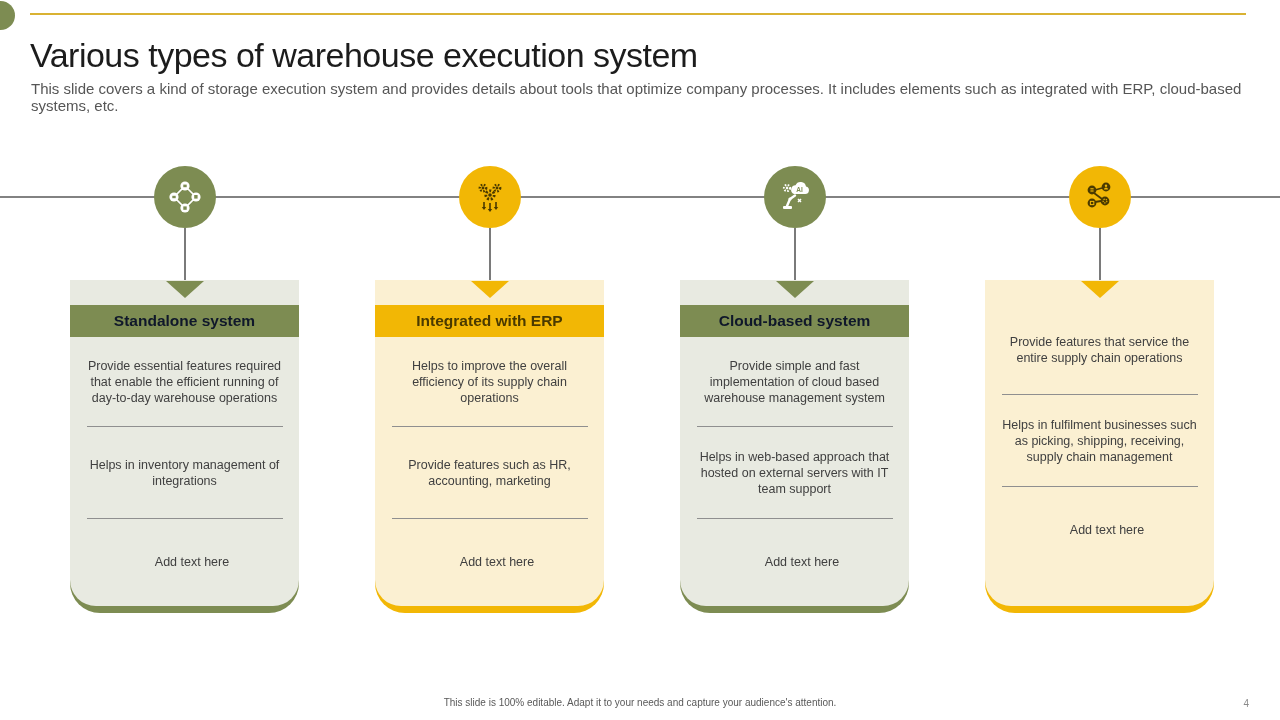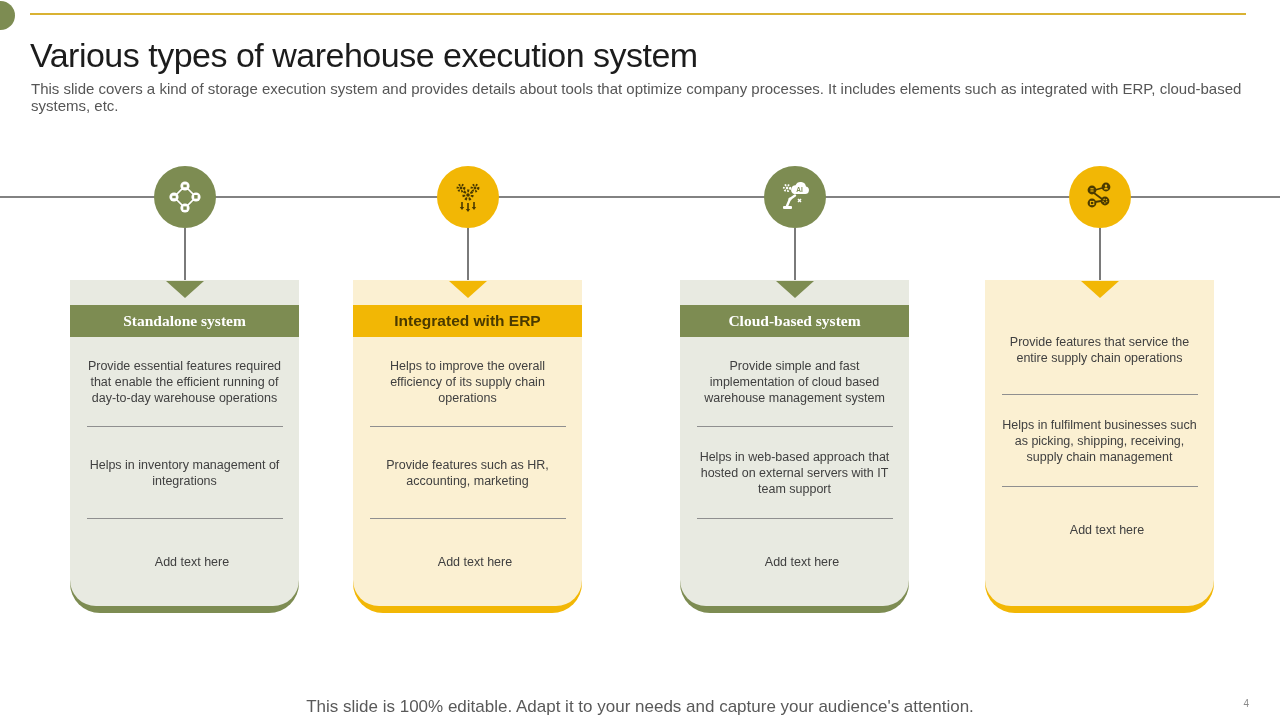--- a/index.html
+++ b/index.html
@@ -9,49 +9,49 @@
   }
   
   .corner-dot{position:absolute;left:-14px;top:1px;width:29px;height:29px;border-radius:50%;background:#7d8c52;}
   .top-rule{position:absolute;left:30px;right:34px;top:13px;height:2px;background:#d9b233;}
   .title{position:absolute;left:30px;top:36px;font-size:34px;font-weight:400;color:#1c1c1c;letter-spacing:-0.5px;}
   .subtitle{position:absolute;left:31px;top:80px;font-size:15px;color:#565656;}
   
   .timeline{position:absolute;left:0;right:0;top:196px;height:2px;background:#828282;}
   
   .col{position:absolute;top:0;width:229px;height:720px;}
-  .col-1{left:70px;} .col-2{left:353px;text-decoration:underline;} .col-3{left:680px;} .col-4{left:985px;}
+  .col-1{left:70px;} .col-2{left:375px;text-decoration:underline;} .col-3{left:680px;} .col-4{left:985px;}
   .badge{position:absolute;left:50%;top:166px;transform:translateX(-50%);width:62px;height:62px;border-radius:50%;
     display:flex;align-items:center;justify-content:center;}
   .green .badge{background:#7d8c52;color:#ffffff;}
   .yellow .badge{background:#f2b705;color:#4a3a00;}
   .vline{position:absolute;left:50%;top:228px;transform:translateX(-50%);width:2px;height:54px;background:#7a7a7a;}
   .arrowhead{position:absolute;left:50%;top:281px;transform:translateX(-50%);width:0;height:0;z-index:3;
     border-left:19px solid transparent;border-right:19px solid transparent;}
   .green .arrowhead{border-top:17px solid #7d8c52;}
   .yellow .arrowhead{border-top:17px solid #f2b705;}
   
   .card-wrap{position:absolute;left:0;top:280px;width:229px;height:333px;}
   .card-accent{position:absolute;left:0;right:0;top:10px;bottom:0;border-radius:0 0 30px 30px;}
   .green .card-accent{background:#7d8c52;}
   .yellow .card-accent{background:#f2b705;}
   .card{position:absolute;left:0;right:0;top:0;height:326px;border-radius:0 0 26px 26px;display:flex;flex-direction:column;}
   .green .card{background:#e8eae1;}
   .yellow .card{background:#fbf0d2;}
   .card-gap{height:25px;flex:none;}
   .card-header{height:32px;flex:none;display:flex;align-items:center;justify-content:center;
     font-size:15.5px;font-weight:bold;}
-  .green .card-header{background:#7d8c52;color:#ffffff;font-family:Liberation Serif, serif;}
+  .green .card-header{background:#7d8c52;color:#0f172a;}
   .yellow .card-header{background:#f2b705;color:#4a3a00;}
   .sec{display:flex;align-items:center;justify-content:center;padding:2px 16px;box-sizing:border-box;
     text-align:center;font-size:12.5px;line-height:16px;color:#404040;}
   .sec-a{height:89px;} .sec-b{height:91px;} .sec-c{height:86px;margin-left:15px;}
   .divider{height:1px;width:196px;margin:0 auto;background:#8f8f8f;flex:none;}
   
-  .footer-note{position:absolute;left:0;right:0;top:697px;text-align:center;font-size:17px;color:#595959;}
+  .footer-note{position:absolute;left:0;right:0;top:697px;text-align:center;font-size:10px;color:#595959;}
   .page-number{position:absolute;right:31px;top:698px;font-size:10px;color:#8a8a8a;}
   .icon-svg{display:block;}
 </style>
 </head>
 <body>
 
 <div class="slide">
 
   <div class="corner-dot"></div>
   <div class="top-rule"></div>

